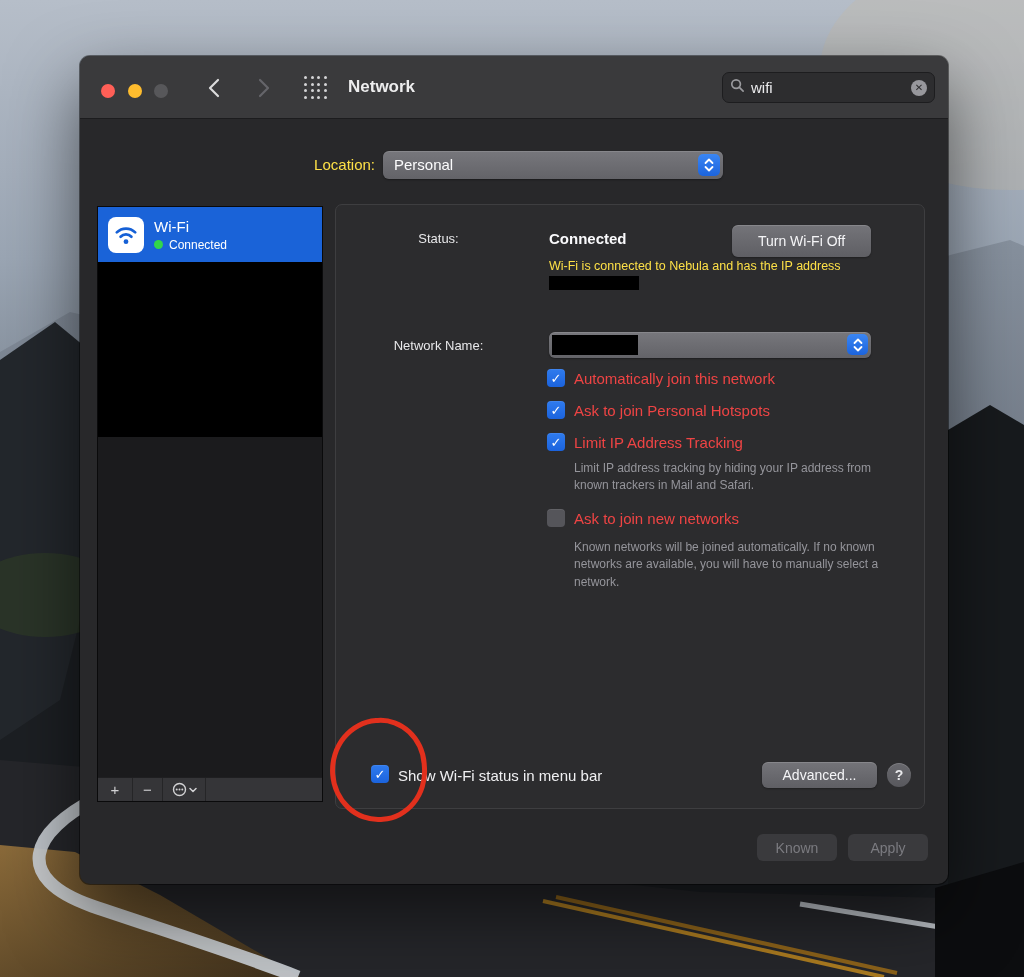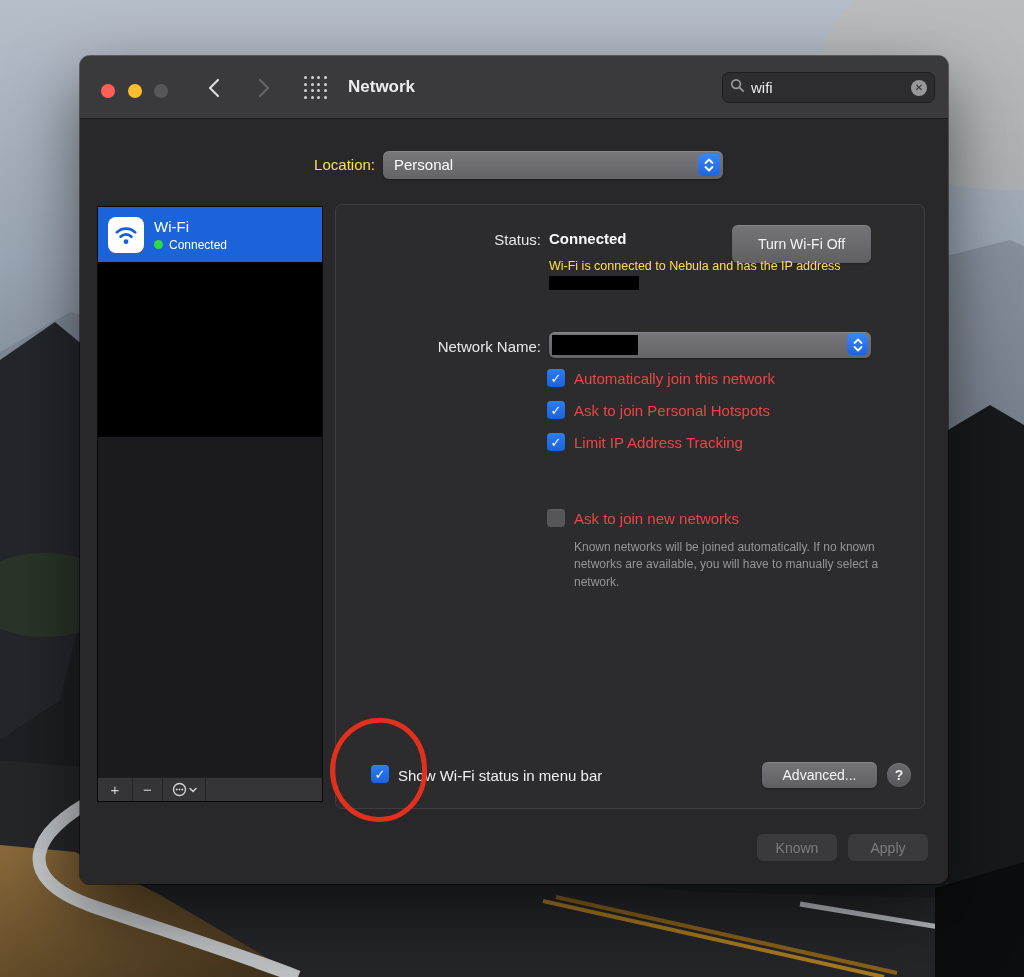--- a/index.html
+++ b/index.html
@@ -55,26 +55,26 @@
   .redacted-block { height:175px; background:#000; }
   .side-toolbar { position:absolute; left:0; right:0; bottom:0; height:24px;
     background:#353538; border-top:1px solid #1f1f21; display:flex; }
   .tbtn { border-right:1px solid #252527; color:#d2d2d4; font-size:15px; line-height:22px;
     text-align:center; display:flex; align-items:center; justify-content:center; }
   .tbtn.add { width:35px; } .tbtn.remove { width:30px; } .tbtn.more { width:43px; gap:2px; }
 
   
   .panel { position:absolute; left:255px; top:148px; width:590px; height:605px;
     background:#2c2c2e; border:1px solid #3e3e40; border-radius:7px; }
-  .plabel { position:absolute; width:205px; left:0; text-align:right; font-size:15px; color:#e8e8ea; }
+  .plabel { position:absolute; width:205px; left:0; text-align:center; font-size:13px; color:#e8e8ea; }
   .status-value { position:absolute; left:213px; top:25px; font-size:15px; font-weight:700; color:#fafafc; }
   .push-btn { background:linear-gradient(#747479,#5f5f64); border:none; border-radius:6px;
     color:#f5f5f7; font-size:14px; font-family:inherit;
     box-shadow:inset 0 1px 0 rgba(255,255,255,.14), 0 1px 2px rgba(0,0,0,.3); }
-  .turnoff-btn { position:absolute; left:396px; top:20px; width:139px; height:38px; }
+  .turnoff-btn { position:absolute; left:396px; top:20px; width:139px; height:32px; }
   .status-desc { position:absolute; left:213px; top:52px; width:314px; font-size:12.5px;
     line-height:1.45; color:#fde047; }
   .inline-redact { display:inline-block; width:90px; height:14px; background:#000; vertical-align:-2px; }
   .nn-dd { position:absolute; left:213px; top:127px; width:322px; height:26px; }
   .nn-redact { position:absolute; left:3px; top:3px; width:86px; height:20px; background:#000; }
 
   .cb { position:absolute; width:18px; height:18px; border-radius:4px; background:#55555a;
     box-shadow:inset 0 1px 0 rgba(255,255,255,.08); color:#fff; font-size:13px; font-weight:700;
     display:flex; align-items:center; justify-content:center; }
   .cb[data-checked="true"] { background:linear-gradient(#2f7bee,#1b63dd); }
@@ -251,20 +251,21 @@
       </div>
 
       <span class="cb" style="left:211px; top:164px" data-checked="true"></span>
       <span class="opt-label" style="top:165px">Automatically join this network</span>
 
       <span class="cb" style="left:211px; top:196px" data-checked="true"></span>
       <span class="opt-label" style="top:197px">Ask to join Personal Hotspots</span>
 
       <span class="cb" style="left:211px; top:228px" data-checked="true"></span>
       <span class="opt-label" style="top:229px">Limit IP Address Tracking</span>
+      <div class="helper" style="top:255px; width:300px">Limit IP address tracking by hiding your IP address from known trackers in Mail and Safari.</div>
 
       <span class="cb" style="left:211px; top:304px" data-checked="false"></span>
       <span class="opt-label" style="top:305px">Ask to join new networks</span>
       <div class="helper" style="top:334px; width:318px">Known networks will be joined automatically. If no known networks are available, you will have to manually select a network.</div>
 
       <span class="cb" style="left:35px; top:560px" data-checked="true"></span>
       <span class="menubar-label">Show Wi-Fi status in menu bar</span>
       <button class="push-btn advanced-btn">Advanced...</button>
       <span class="help-btn">?</span>
     </div>

